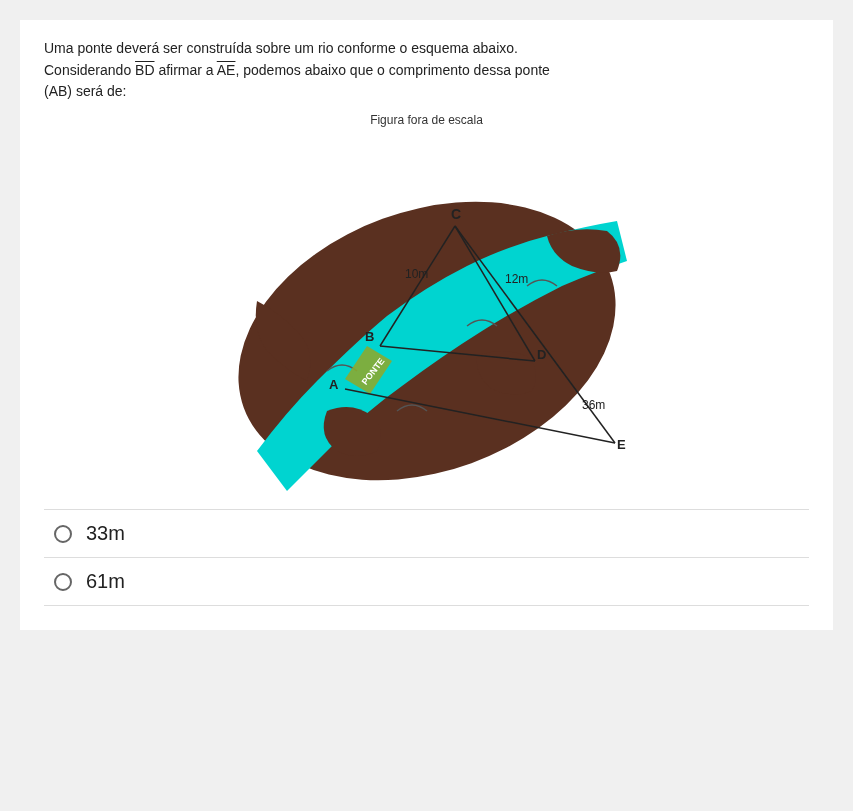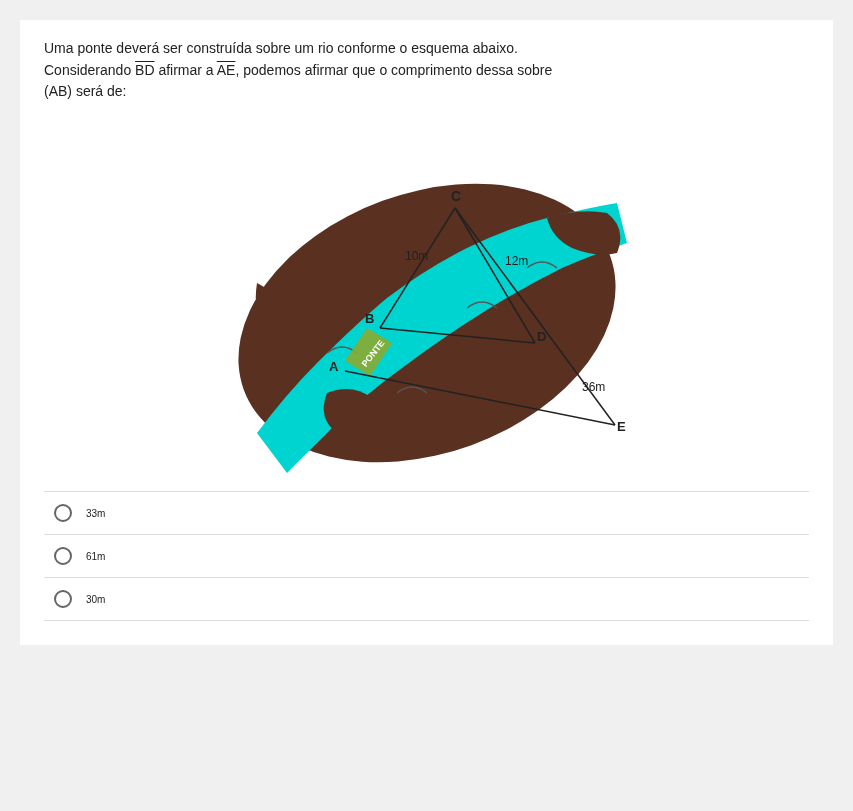--- a/index.html
+++ b/index.html
@@ -61,34 +61,35 @@
     }
     .radio-circle {
       width: 18px;
       height: 18px;
       border-radius: 50%;
       border: 2px solid #666;
       flex-shrink: 0;
       background: #fff;
     }
     .option-label {
-      font-size: 10px;
+      font-size: 20px;
       color: #222;
     }
   </style>
 </head>
 <body>
 
 <div class="card">
   <div class="problem-text">
     <span>Uma ponte deverá ser construída sobre um rio conforme o esquema abaixo.</span><br>
-    <span>Considerando </span><span class="overline">BD</span><span> afirmar a </span><span class="overline">AE</span><span>, podemos afirmar que o comprimento dessa sobre</span><br>
+    <span>Considerando </span><span class="overline">BD</span><span> afirmar a </span><span class="overline">AE</span><span>, podemos abaixo que o comprimento dessa ponte</span><br>
     <span>(AB) será de:</span>
   </div>
 
+  <div class="figure-label">Figura fora de escala</div>
 
   <div class="figure-container">
     <svg class="svg-figure" viewBox="0 0 460 360">
 
       <ellipse cx="230" cy="210" rx="195" ry="130" fill="#5a3020" transform="rotate(-20 230 210)"></ellipse>
 
       <path d="M 60 320 Q 90 280 120 250 Q 160 210 190 185 Q 230 155 270 135 Q 310 115 350 105 Q 390 95 420 90
                L 430 130 Q 400 140 365 155 Q 325 175 285 200 Q 245 225 205 255 Q 170 280 140 310 Q 115 335 90 360 Z" fill="#00d4d0"></path>
 
       <path d="M 60 170 Q 80 180 100 200 Q 120 220 110 250 Q 90 240 70 220 Q 55 200 60 170 Z" fill="#5a3020"></path>
@@ -131,18 +132,14 @@
 
   <div class="options">
     <div class="option-row">
       <div class="radio-circle"></div>
       <span class="option-label">33m</span>
     </div>
     <div class="option-row">
       <div class="radio-circle"></div>
       <span class="option-label">61m</span>
     </div>
-    <div class="option-row">
-      <div class="radio-circle"></div>
-      <span class="option-label">30m</span>
-    </div>
   </div>
 </div>
 
 </body></html>

